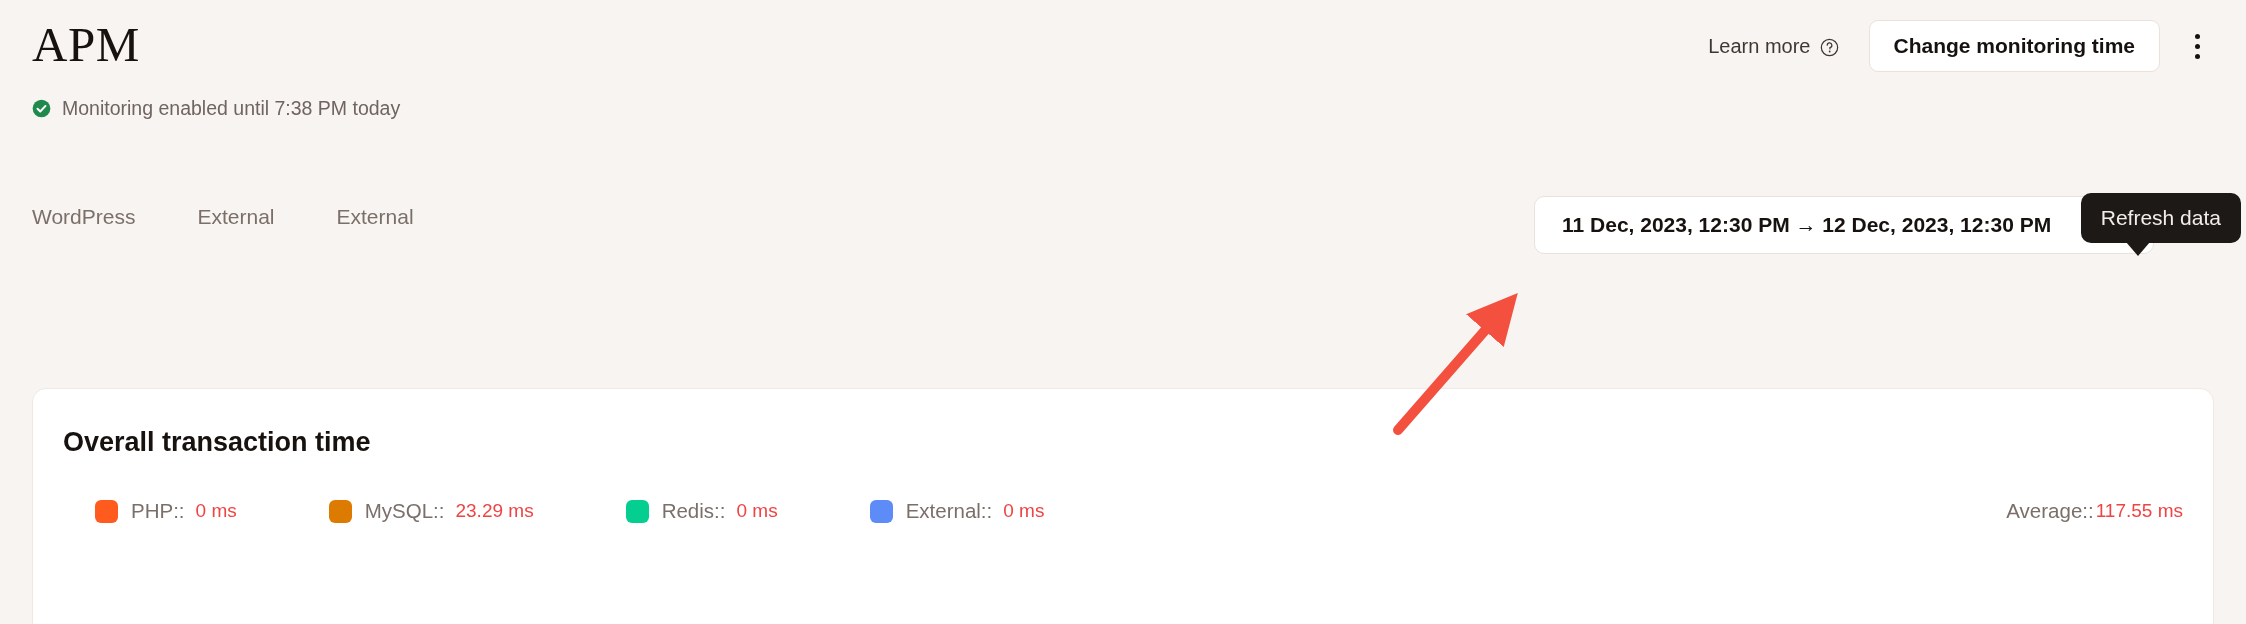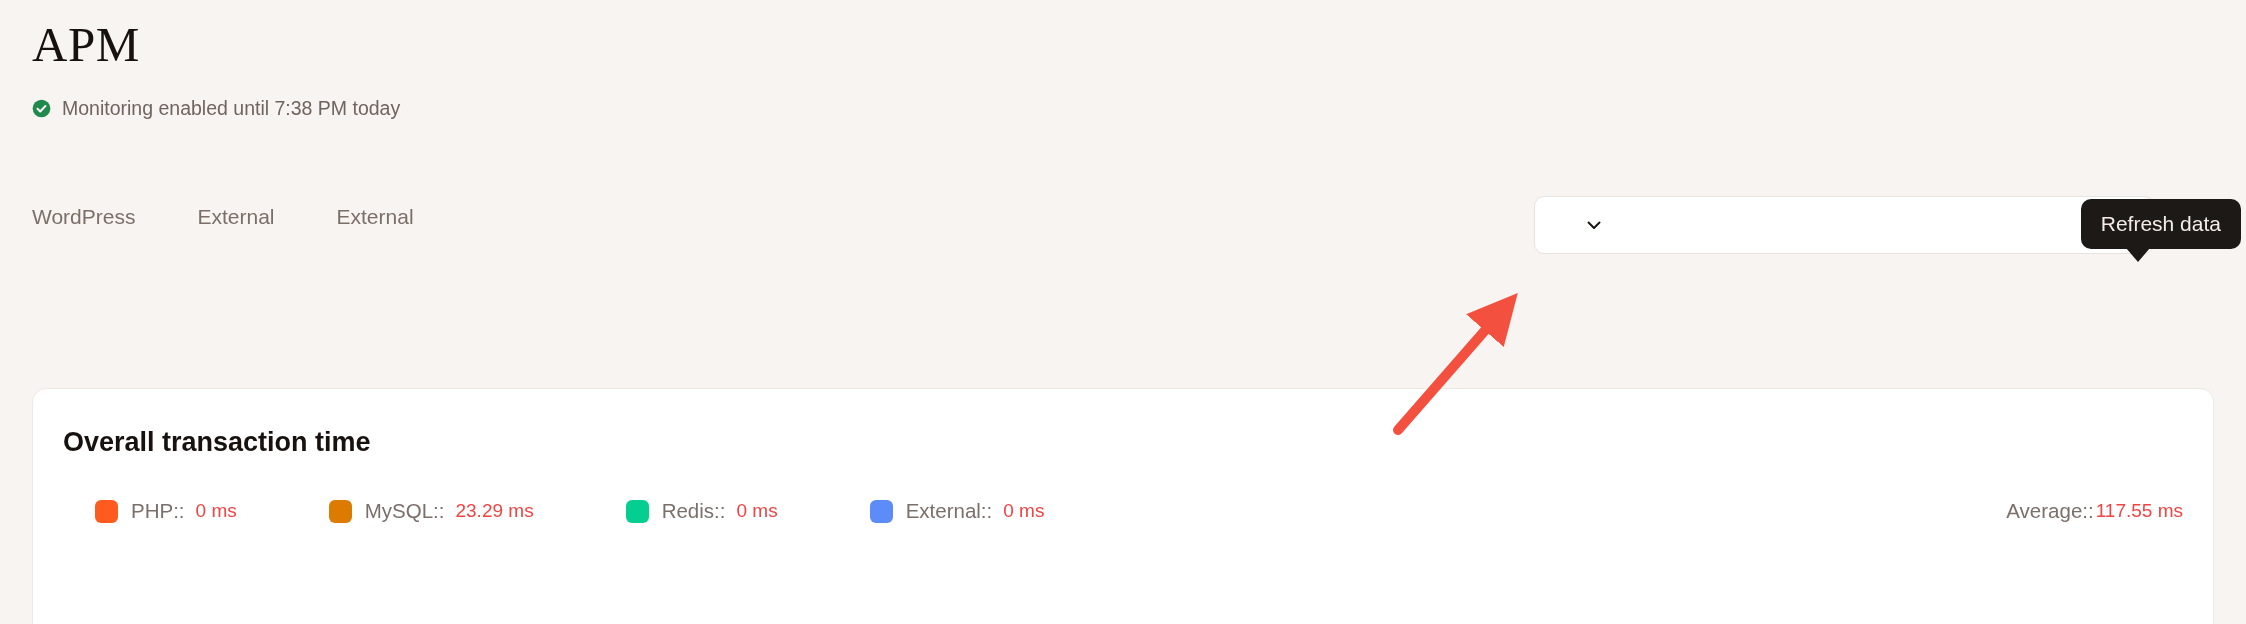--- a/index.html
+++ b/index.html
@@ -218,21 +218,20 @@
     position: absolute;
     right: 5px;
     top: 193px;
     background: #1d1917;
     color: #f3ece8;
     border-radius: 10px;
     padding: 13px 20px;
     font-size: 21px;
     white-space: nowrap;
     z-index: 30;
-    margin-top: 6px;
   }
   .tooltip::after {
     content: "";
     position: absolute;
     left: 50%;
     margin-left: -35px;
     bottom: -13px;
     border-left: 12px solid transparent;
     border-right: 12px solid transparent;
     border-top: 14px solid #1d1917;
@@ -316,20 +315,42 @@
     z-index: 40;
   }
 </style>
 </head>
 <body>
 
 <div class="page-header">
 
   <div class="app-title">APM</div>
 
+  <div class="header-actions">
+
+    <div class="learn-more">
+      <span>Learn more</span>
+      <span class="q-icon">
+        <svg viewBox="0 0 20 20" width="19" height="19">
+          <circle cx="10" cy="10" r="8.6" fill="none" stroke="#3f3733" stroke-width="1.3"></circle>
+          <path d="M7.6 7.6a2.45 2.45 0 1 1 2.9 2.45v1.5" fill="none" stroke="#3f3733" stroke-width="1.3" stroke-linecap="round"></path>
+          <circle cx="10.2" cy="14.2" r="0.95" fill="#3f3733"></circle>
+        </svg>
+      </span>
+    </div>
+
+    <button class="btn-change-time">Change monitoring time</button>
+
+    <button class="kebab-button">
+      <i></i>
+      <i></i>
+      <i></i>
+    </button>
+
+  </div>
 </div>
 
 <div class="intro">
   <div class="monitor-status">
     <span class="check-icon">
       <svg viewBox="0 0 20 20" width="19" height="19">
         <circle cx="10" cy="10" r="9.3" fill="#1f8a4c"></circle>
         <path d="M5.8 10.3l2.9 2.9 5.5-5.9" fill="none" stroke="#ffffff" stroke-width="2.1" stroke-linecap="round" stroke-linejoin="round"></path>
       </svg>
     </span>
@@ -339,20 +360,21 @@
 
 <div class="tabs-row">
 
   <div class="tabs">
     <button class="tab">WordPress</button>
     <button class="tab">External</button>
     <button class="tab">External</button>
   </div>
 
   <div class="range-select">
+    <span class="range-text">11 Dec, 2023, 12:30 PM → 12 Dec, 2023, 12:30 PM</span>
     <span class="chev">
       <svg viewBox="0 0 20 20" width="20" height="20">
         <path d="M4.5 7.5l5.5 5.5 5.5-5.5" fill="none" stroke="#17120f" stroke-width="1.9" stroke-linecap="round" stroke-linejoin="round"></path>
       </svg>
     </span>
   </div>
 
   <button class="refresh-button">
     <svg viewBox="0 0 34 34" width="34" height="34">
       <path d="M27.5 17a10.5 10.5 0 1 1-3.3-7.6" fill="none" stroke="#17120f" stroke-width="2.4" stroke-linecap="round"></path>

